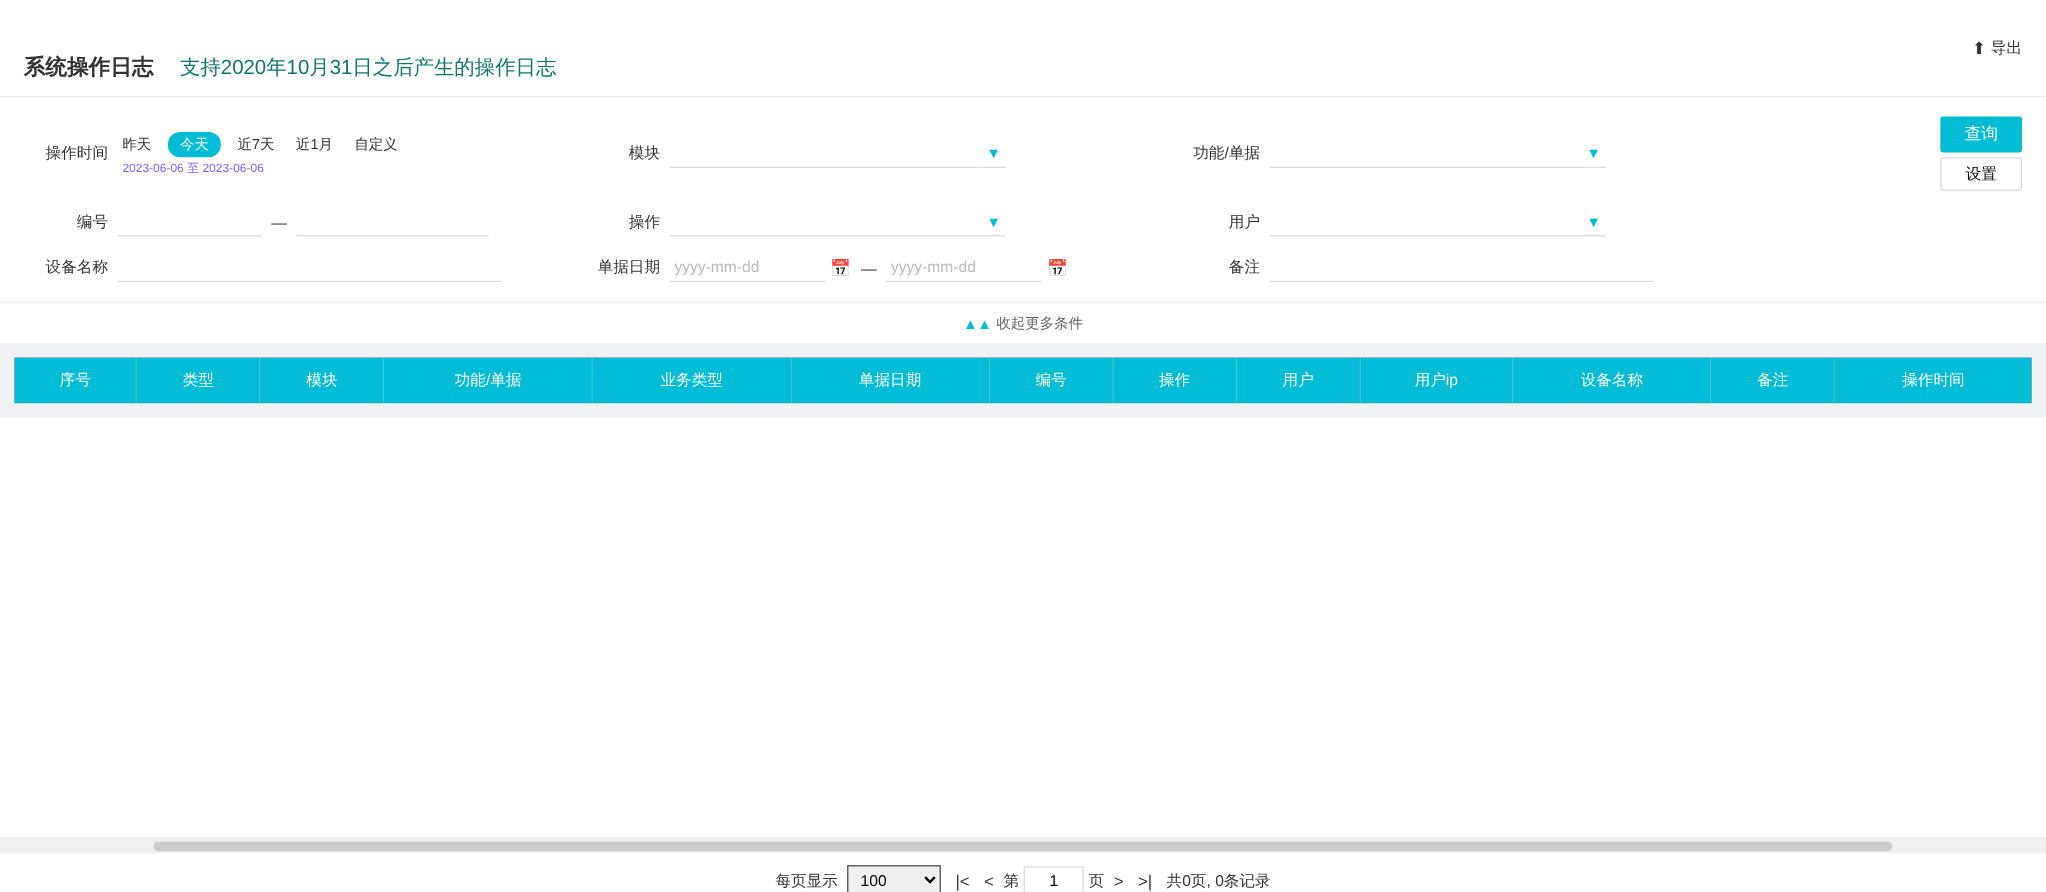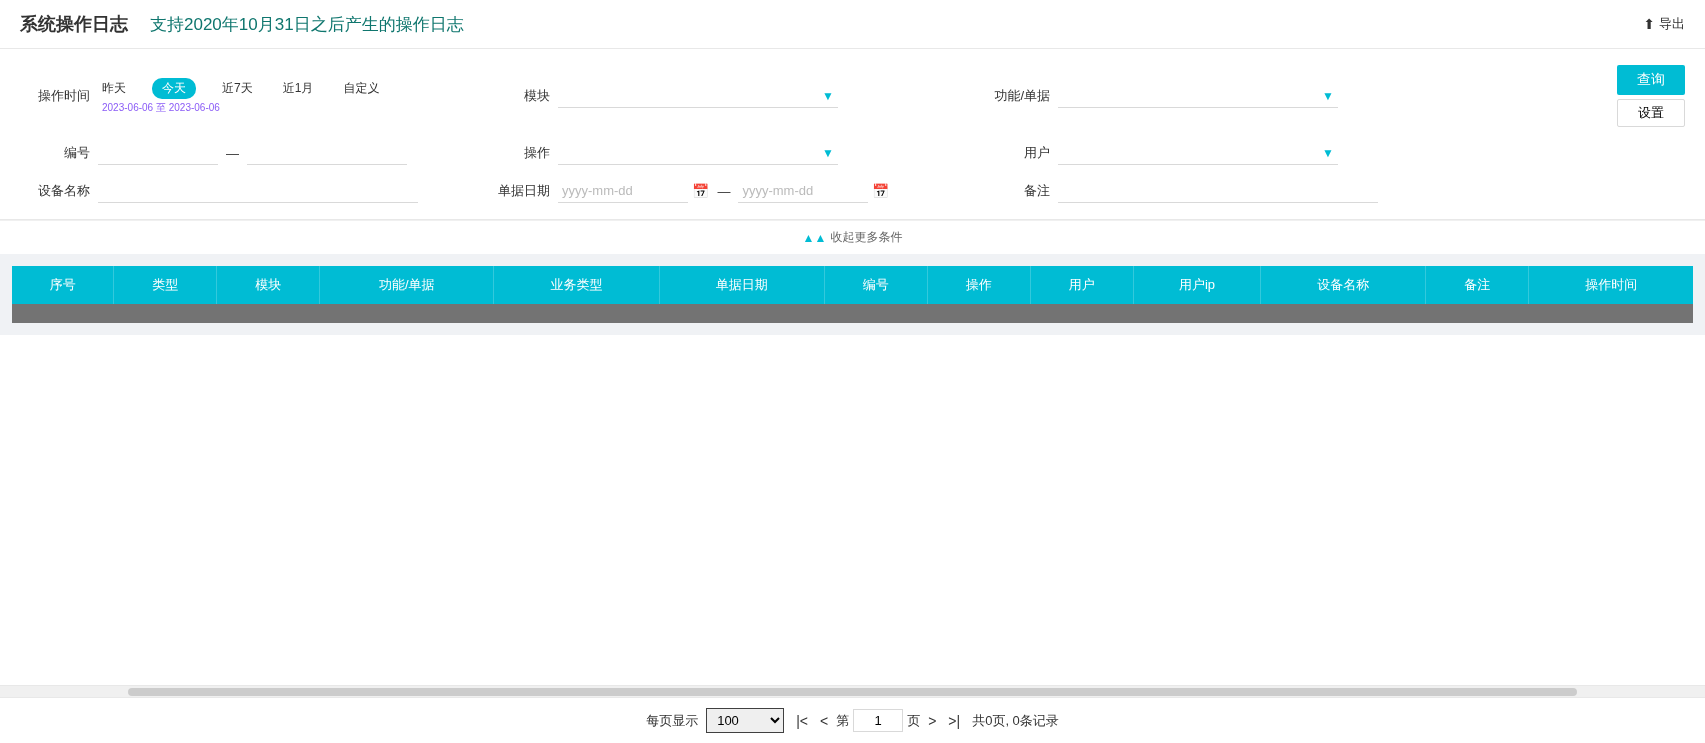--- a/index.html
+++ b/index.html
@@ -14,21 +14,21 @@
     .export-btn { display: flex; align-items: center; gap: 4px; font-size: 13px; color: #333; cursor: pointer; border: none; background: none; }
     .export-icon { font-size: 14px; }
 
     
     .filter-area { background: #fff; padding: 16px 20px; border-bottom: 1px solid #e8e8e8; }
 
     .filter-label { font-size: 13px; color: #333; width: 70px; text-align: right; margin-right: 8px; flex-shrink: 0; }
 
     
     .time-filter-group { display: flex; flex-direction: column; }
-    .time-buttons { display: flex; align-items: center; gap: 22px; margin-bottom: 2px; }
+    .time-buttons { display: flex; align-items: center; gap: 10px; margin-bottom: 2px; }
     .time-btn { font-size: 12px; color: #333; cursor: pointer; padding: 2px 4px; border: none; background: none; }
     .time-btn.active { background: #00bcd4; color: #fff; border-radius: 10px; padding: 2px 10px; }
     .time-range-text { font-size: 10px; color: #8b5cf6; margin-left: 4px; }
 
     
     .select-wrapper { position: relative; display: flex; align-items: center; }
     .select-field { width: 280px; border: none; border-bottom: 1px solid #d9d9d9; padding: 4px 24px 4px 4px; font-size: 13px; color: #333; background: transparent; cursor: pointer; outline: none; }
     .select-chevron { position: absolute; right: 4px; color: #00bcd4; font-size: 12px; pointer-events: none; }
 
     
@@ -79,21 +79,21 @@
     .pag-btn:disabled { color: #ccc; cursor: default; }
     .page-input { border: 1px solid #d9d9d9; padding: 3px 6px; font-size: 13px; width: 50px; text-align: center; }
     .pagination-text { font-size: 13px; color: #333; }
   </style>
 </head>
 <body>
 
 <div class="page-container">
 
   <div class="page-header">
-    <div style="display:flex;align-items:center;gap:10px;">
+    <div style="display:flex;align-items:center;gap:10px;margin-top:32px;">
       <span class="page-title">系统操作日志</span>
       <span class="page-subtitle">支持2020年10月31日之后产生的操作日志</span>
     </div>
     <button class="export-btn">
       <span class="export-icon">⬆</span>
       <span>导出</span>
     </button>
   </div>
 
   <div class="filter-area">

